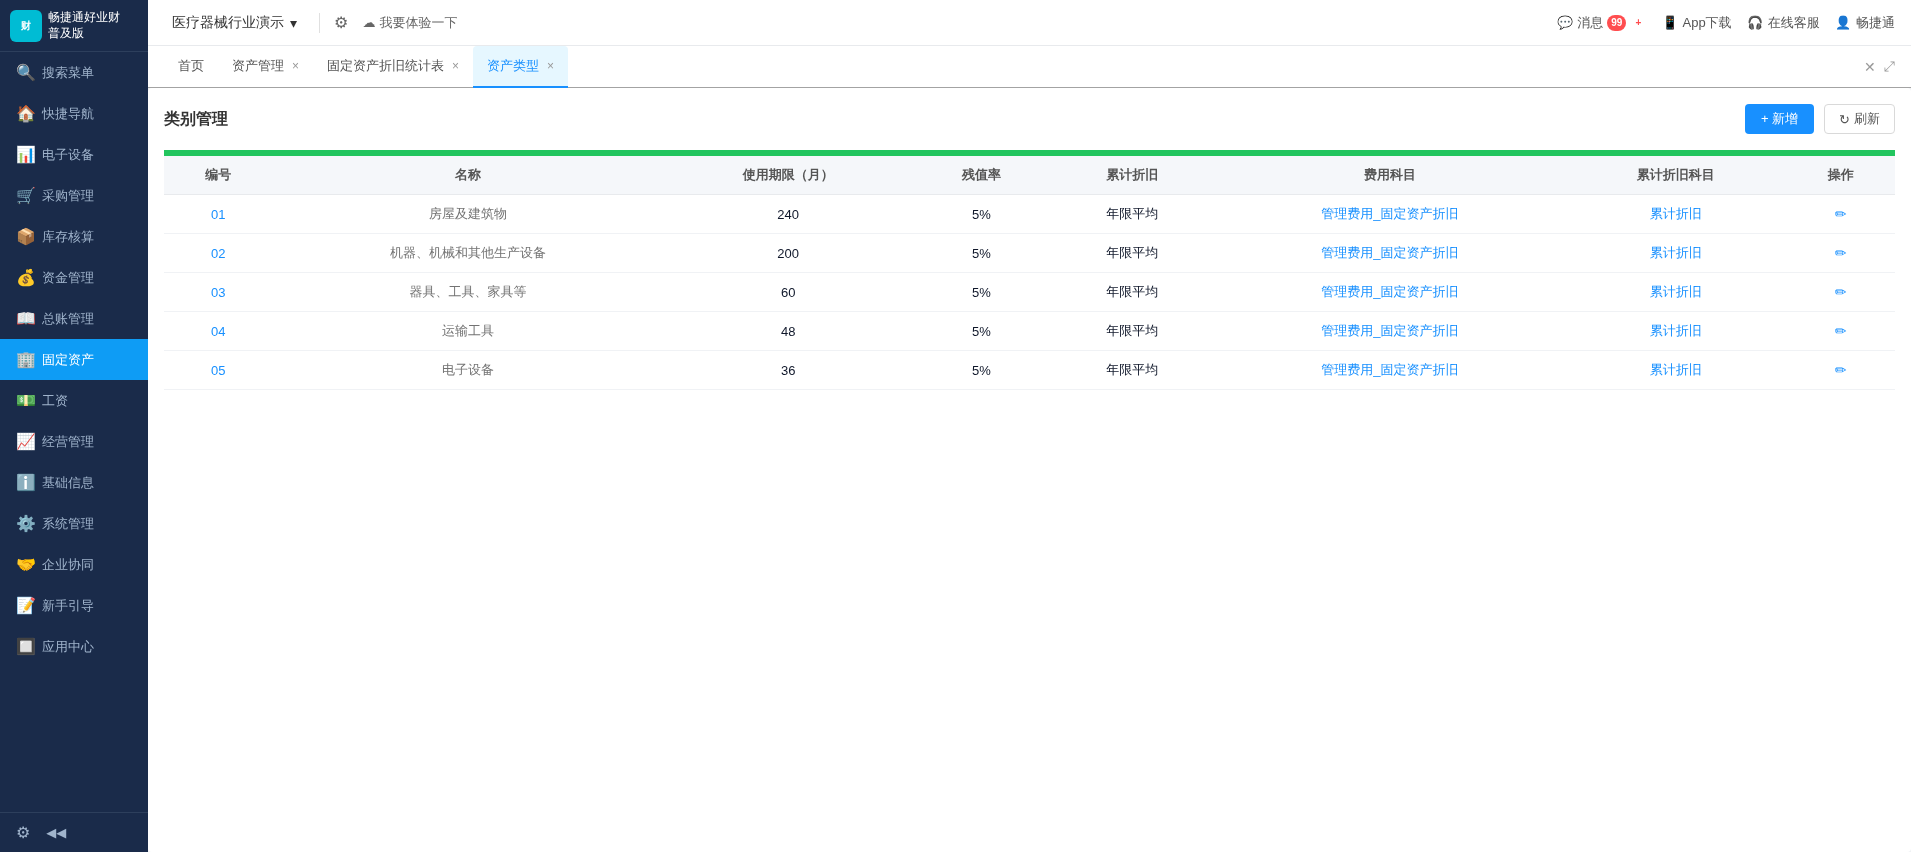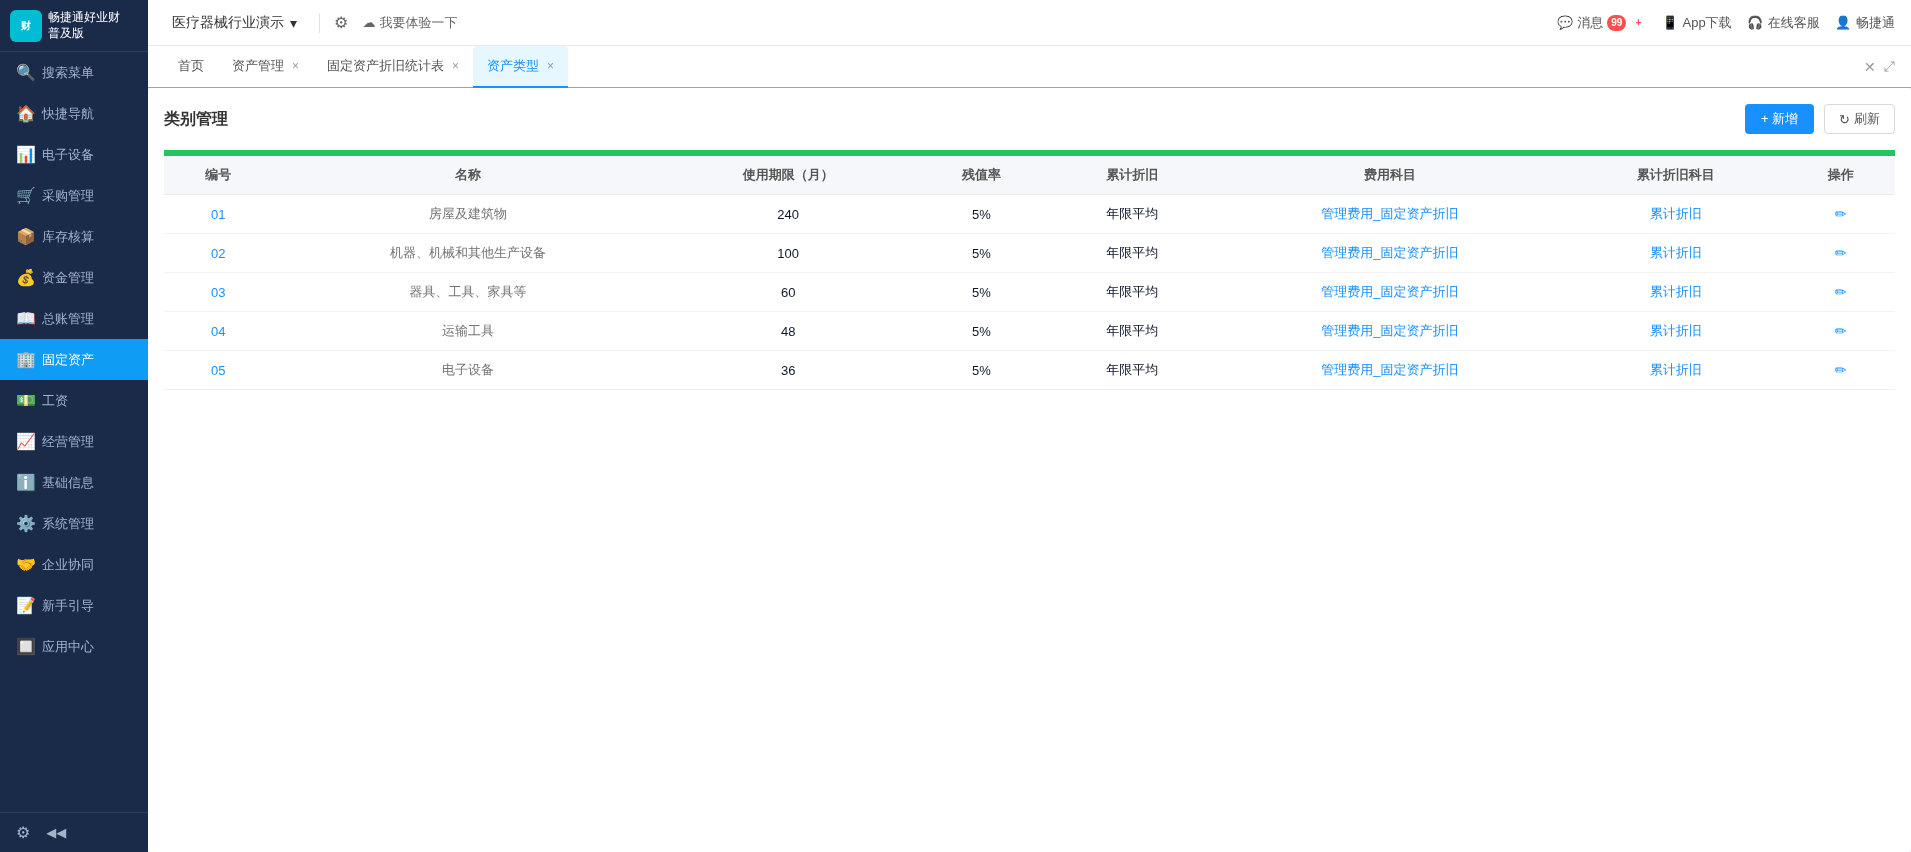--- a/index.html
+++ b/index.html
@@ -411,21 +411,21 @@
               <td class="">240</td>
               <td class="">5%</td>
               <td class="">年限平均</td>
               <td class="td-link">管理费用_固定资产折旧</td>
               <td class="td-link">累计折旧</td>
               <td class="td-edit-icon">✏</td>
             </tr>
             <tr>
               <td class="td-id td-link">02</td>
               <td class="td-name">机器、机械和其他生产设备</td>
-              <td class="">100</td>
+              <td class="">200</td>
               <td class="">5%</td>
               <td class="">年限平均</td>
               <td class="td-link">管理费用_固定资产折旧</td>
               <td class="td-link">累计折旧</td>
               <td class="td-edit-icon">✏</td>
             </tr>
             <tr>
               <td class="td-id td-link">03</td>
               <td class="td-name">器具、工具、家具等</td>
               <td class="">60</td>

